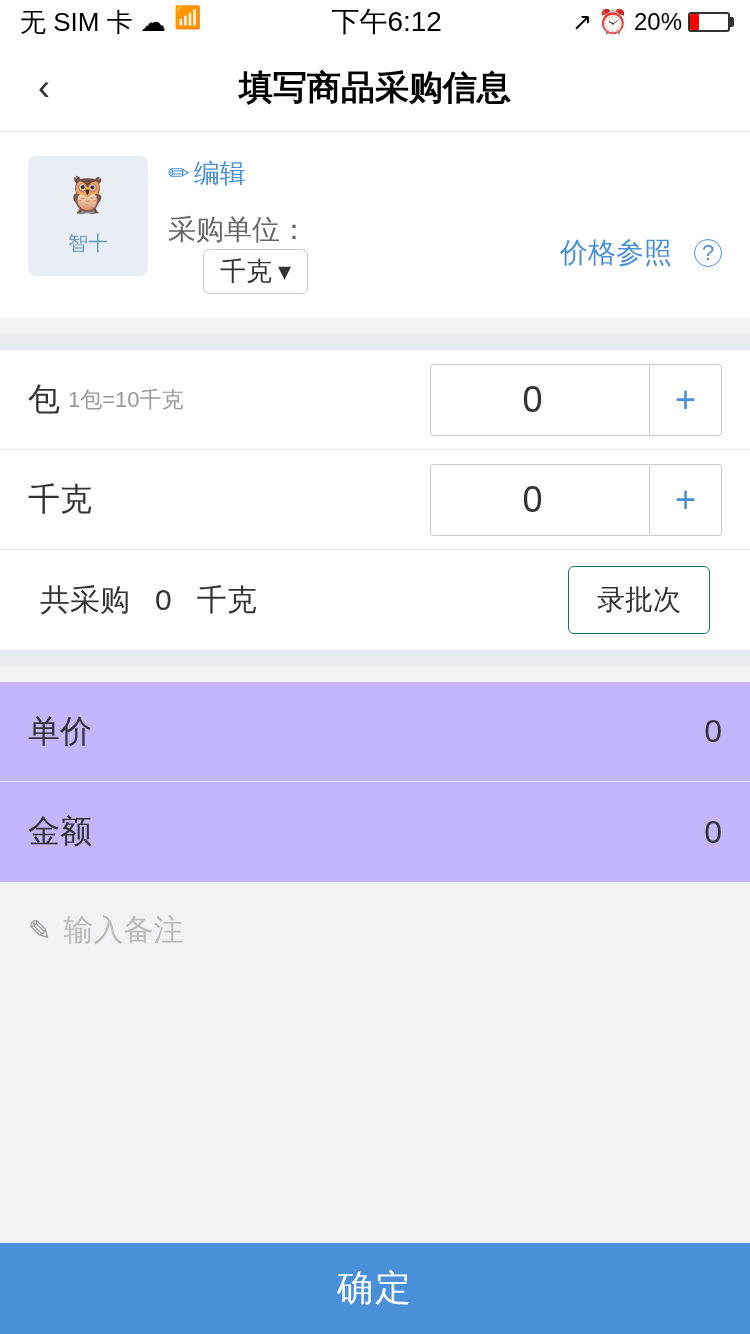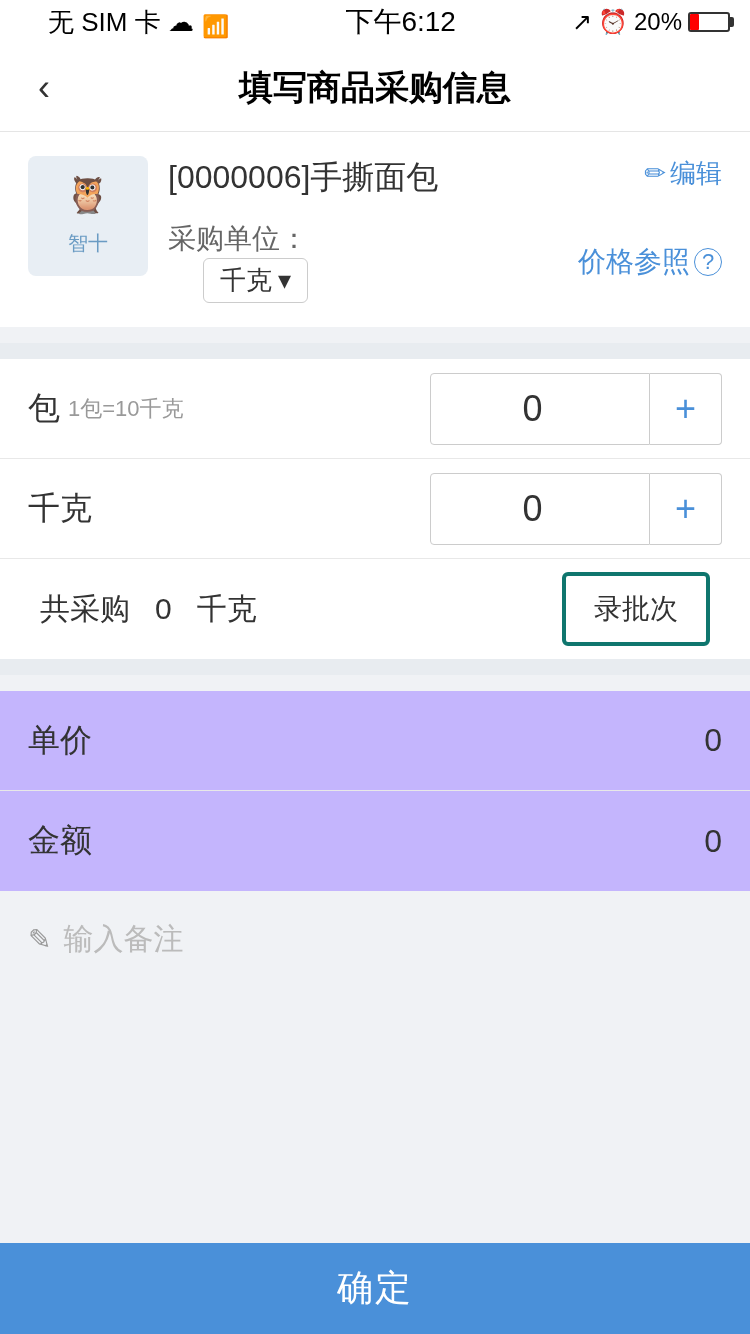--- a/index.html
+++ b/index.html
@@ -18,21 +18,21 @@
       width: 750px;
       height: 44px;
       background: #fff;
       display: flex;
       align-items: center;
       justify-content: space-between;
       padding: 0 20px;
       font-size: 26px;
       color: #000;
     }
-    .status-left { display: flex; align-items: flex-end; gap: 8px; margin-left: 28px; }
+    .status-left { display: flex; align-items: flex-start; gap: 8px; }
     .status-center { font-weight: 500; font-size: 28px; text-align: center; }
     .status-right { display: flex; align-items: center; gap: 6px; font-size: 24px; }
     .battery-icon {
       width: 42px; height: 20px;
       border: 2px solid #333;
       border-radius: 3px;
       position: relative;
       display: inline-flex;
       align-items: center;
     }
@@ -147,21 +147,21 @@
       align-items: center;
       gap: 6px;
       cursor: pointer;
       margin-left: 10px;
     }
     .price-ref {
       font-size: 28px;
       color: #4a90d9;
       display: flex;
       align-items: center;
-      gap: 4px;
+      gap: 22px;
       cursor: pointer;
     }
 
     
     .section-separator {
       width: 100%;
       height: 16px;
       background: #e8ecf0;
     }
 
@@ -226,21 +226,21 @@
       align-items: center;
       padding: 0 40px;
       height: 100px;
     }
     .summary-text {
       font-size: 30px;
       color: #333;
     }
     .batch-btn {
       margin-left: auto;
-      border: 4px solid #0f766e;
+      border: 1px solid #0f766e;
       border-radius: 6px;
       padding: 14px 28px;
       font-size: 28px;
       color: #333;
       background: #fff;
       cursor: pointer;
     }
 
     
     .price-section {
@@ -338,21 +338,20 @@
 </div>
 
 <div class="product-card">
   <div class="product-thumb">
     <div class="product-thumb-inner">
       🦉<br><span style="font-size:20px;color:#6a9bc3;">智十</span>
     </div>
   </div>
   <div class="product-info">
     <div class="product-name-row">
-      <span class="product-name">[0000006]手撕面包</span>
       <span class="edit-btn">
         <span>✏</span>
         <span>编辑</span>
       </span>
     </div>
     <div class="purchase-unit-row">
       <div style="display:flex;align-items:flex-end;flex-direction:column;">
         <span class="purchase-unit-label">采购单位：</span>
         <div class="unit-select">
           <span>千克</span>

